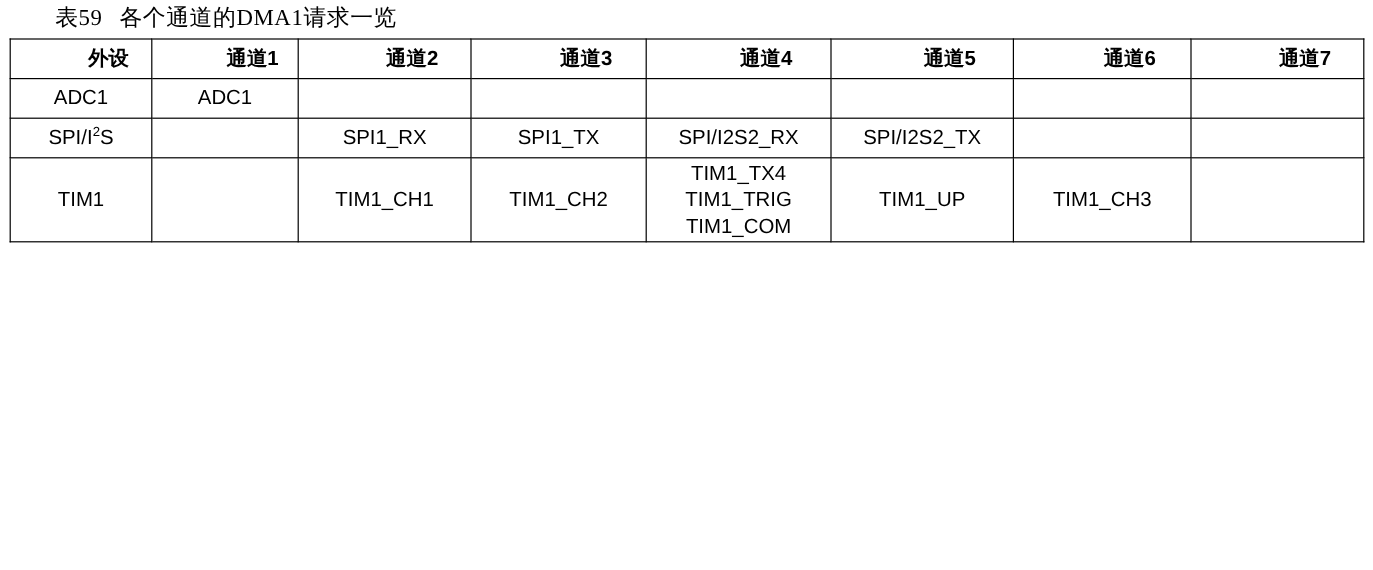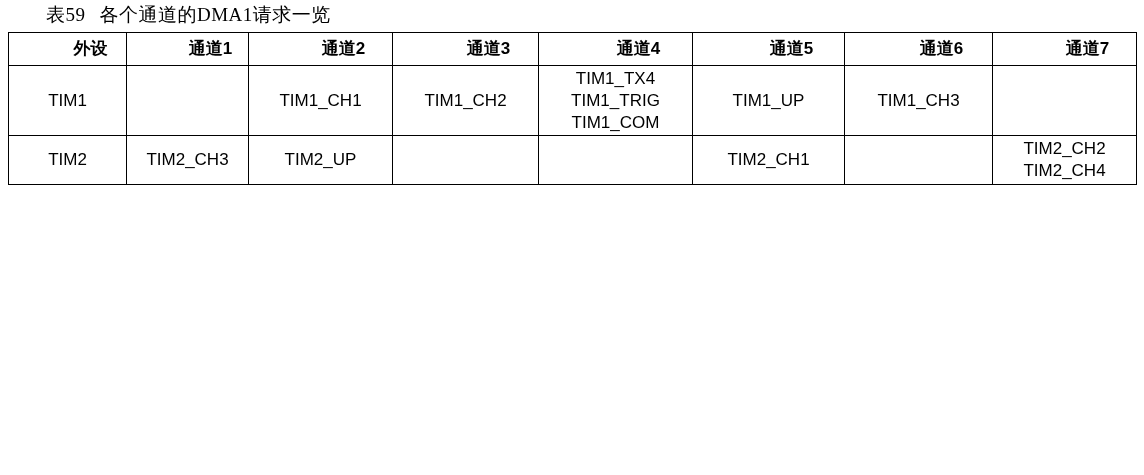--- a/index.html
+++ b/index.html
@@ -103,43 +103,50 @@
         <th>通道1</th>
         <th>通道2</th>
         <th>通道3</th>
         <th>通道4</th>
         <th>通道5</th>
         <th>通道6</th>
         <th>通道7</th>
       </tr>
     </thead>
     <tbody>
+        <tr>
+          <td>ADC1</td>
+          <td>ADC1</td>
+          <td></td>
+          <td></td>
+          <td></td>
+          <td></td>
+          <td></td>
+          <td></td>
+        </tr>
+        <tr>
+          <td><span>SPI/I</span><sup>2</sup><span>S</span></td>
+          <td></td>
+          <td>SPI1_RX</td>
+          <td>SPI1_TX</td>
+          <td>SPI/I2S2_RX</td>
+          <td>SPI/I2S2_TX</td>
+          <td></td>
+          <td></td>
+        </tr>
         <tr class="row-tall">
           <td>TIM1</td>
           <td></td>
           <td>TIM1_CH1</td>
           <td>TIM1_CH2</td>
           <td>
             <span class="ml">TIM1_TX4</span>
             <span class="ml">TIM1_TRIG</span>
             <span class="ml">TIM1_COM</span>
           </td>
           <td>TIM1_UP</td>
           <td>TIM1_CH3</td>
           <td></td>
         </tr>
-        <tr class="row-med">
-          <td>TIM2</td>
-          <td>TIM2_CH3</td>
-          <td>TIM2_UP</td>
-          <td></td>
-          <td></td>
-          <td>TIM2_CH1</td>
-          <td></td>
-          <td>
-            <span class="ml">TIM2_CH2</span>
-            <span class="ml">TIM2_CH4</span>
-          </td>
-        </tr>
       </tbody>
   </table>
 
 </div>
 
 </body></html>

